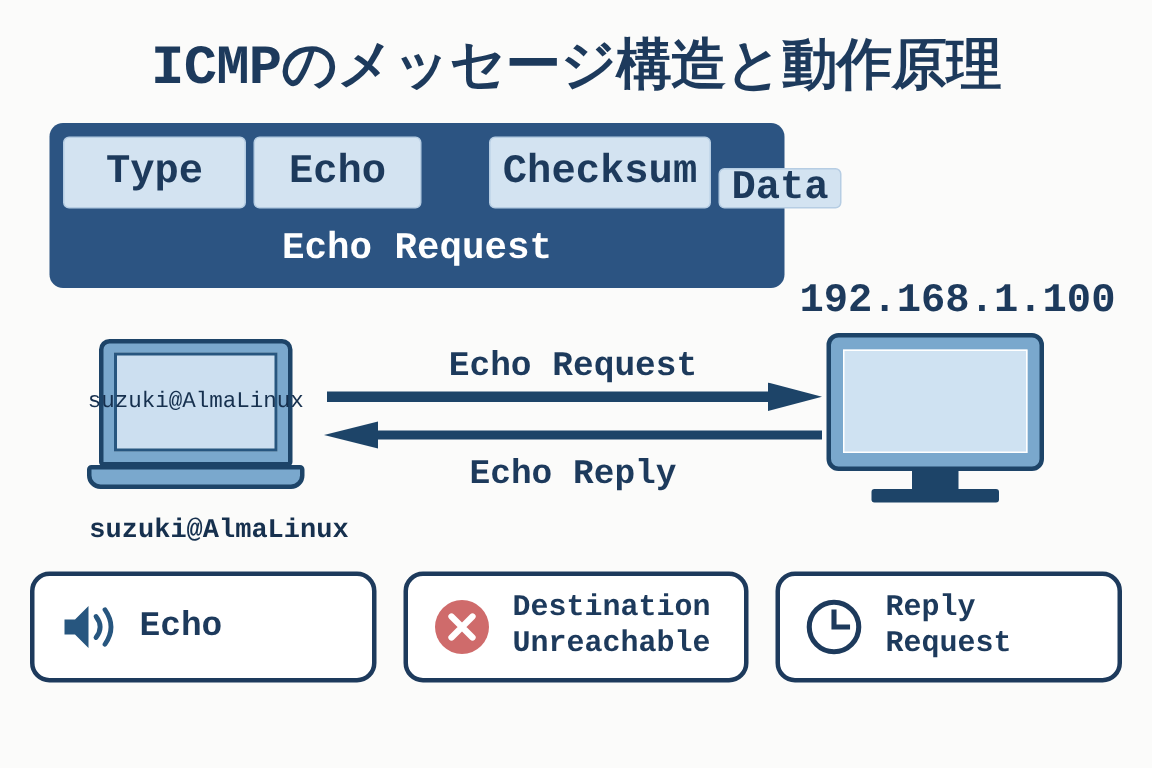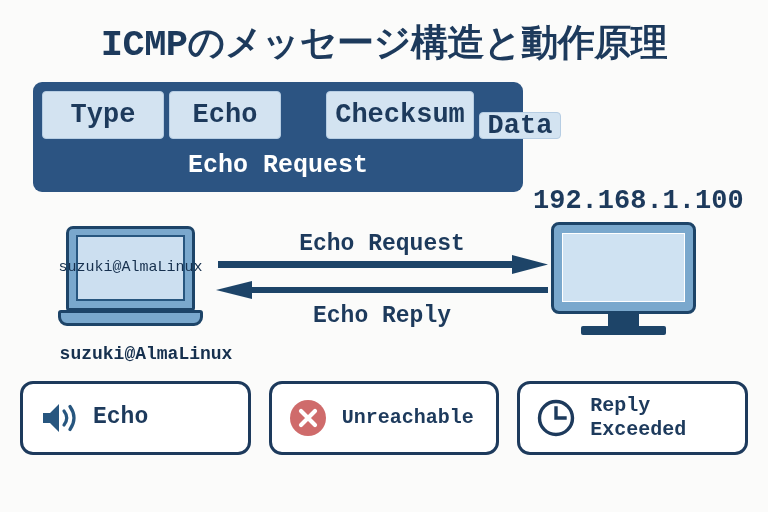--- a/index.html
+++ b/index.html
@@ -326,32 +326,33 @@
     </div>
 
     <div class="card">
       <div class="card-icon">
         <svg viewBox="0 0 40 40" width="40" height="40">
           <circle cx="20" cy="20" r="18" fill="#cf6b6b"></circle>
           <path d="M13 13 L27 27 M27 13 L13 27" stroke="#ffffff" stroke-width="4.2" stroke-linecap="round"></path>
         </svg>
       </div>
       <div class="card-text">
+        <span class="l2">Destination</span>
         <span class="l2">Unreachable</span>
       </div>
     </div>
 
     <div class="card">
       <div class="card-icon">
         <svg viewBox="0 0 40 40" width="40" height="40">
           <circle cx="20" cy="20" r="16.5" fill="none" stroke="#1d3a5c" stroke-width="3.4"></circle>
           <path d="M20 10 V20 H29" stroke="#1d3a5c" stroke-width="3.4" fill="none" stroke-linecap="square"></path>
         </svg>
       </div>
       <div class="card-text">
         <span class="l2">Reply</span>
-        <span class="l2">Exceeded</span>
+        <span class="l2">Request</span>
       </div>
     </div>
 
   </div>
 
 </div>
 
 </body></html>

